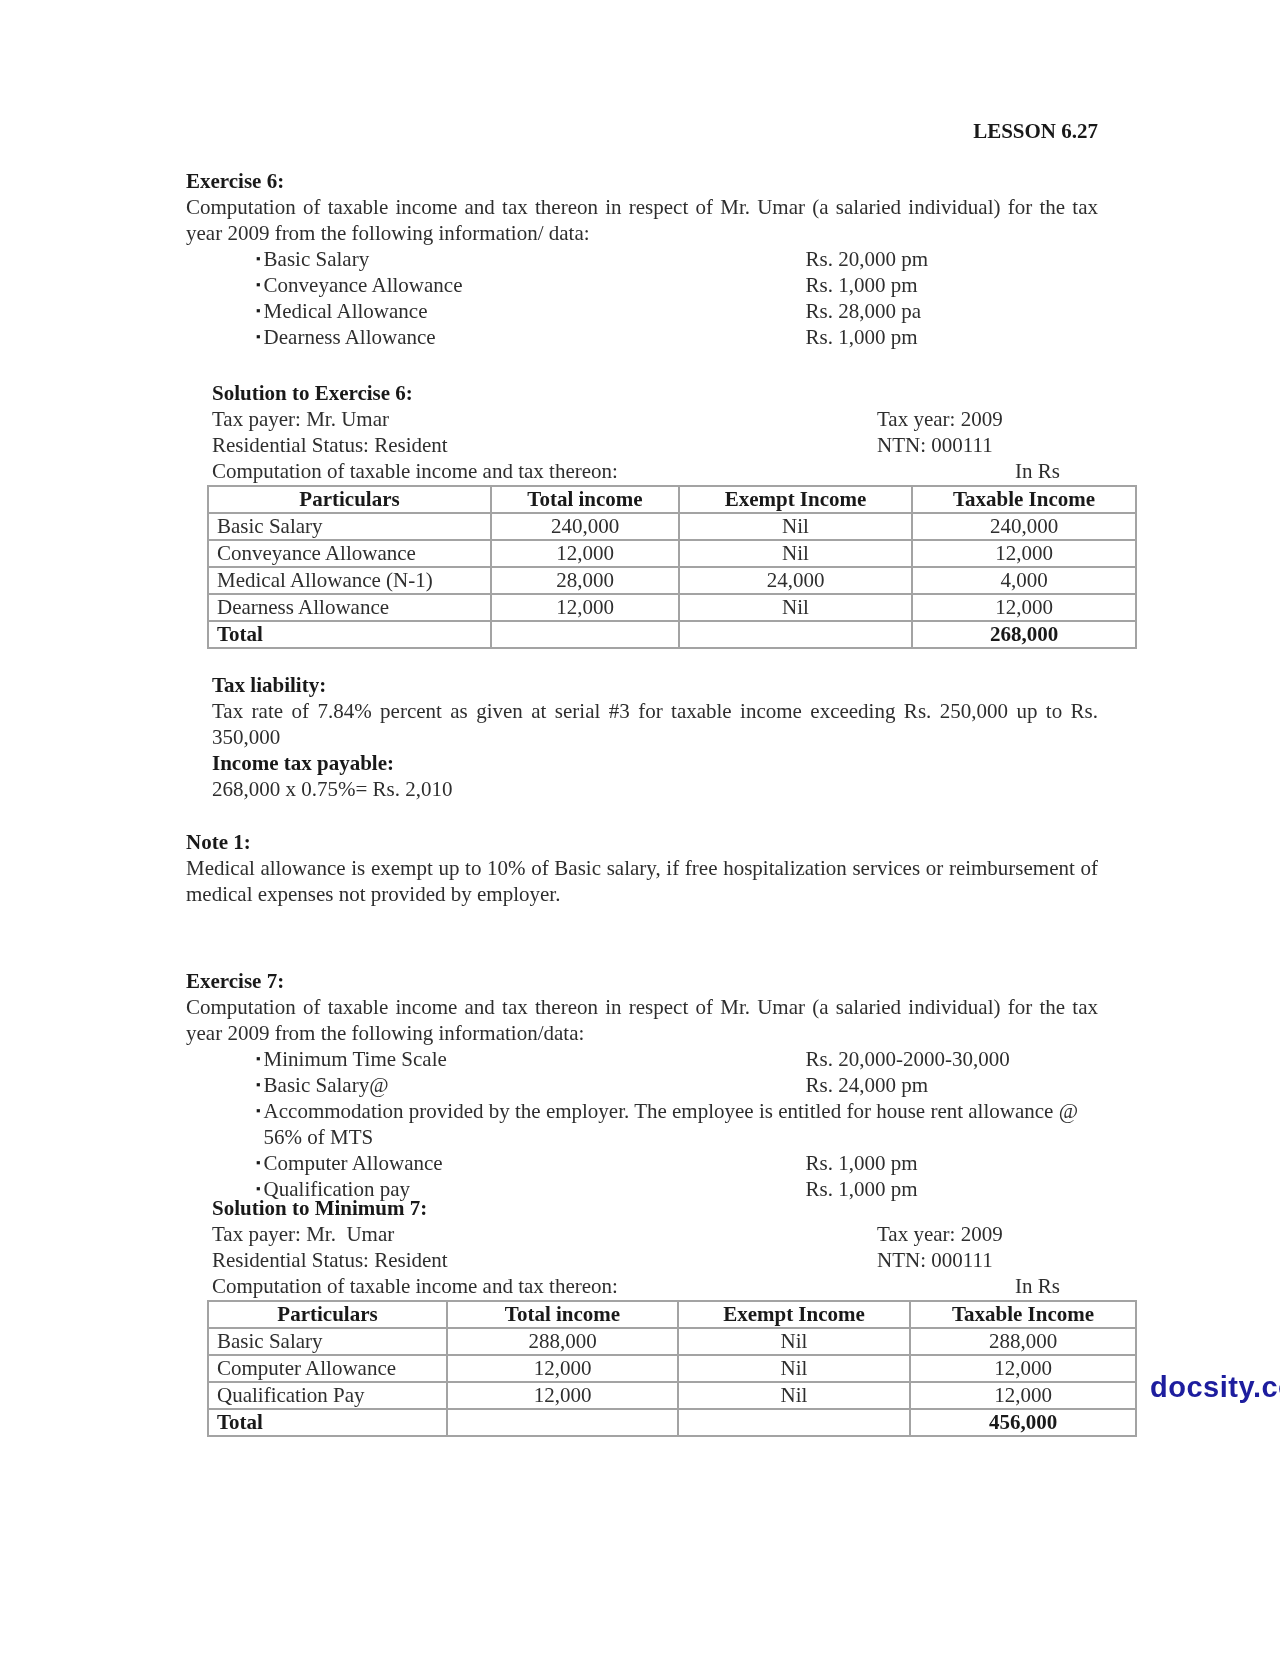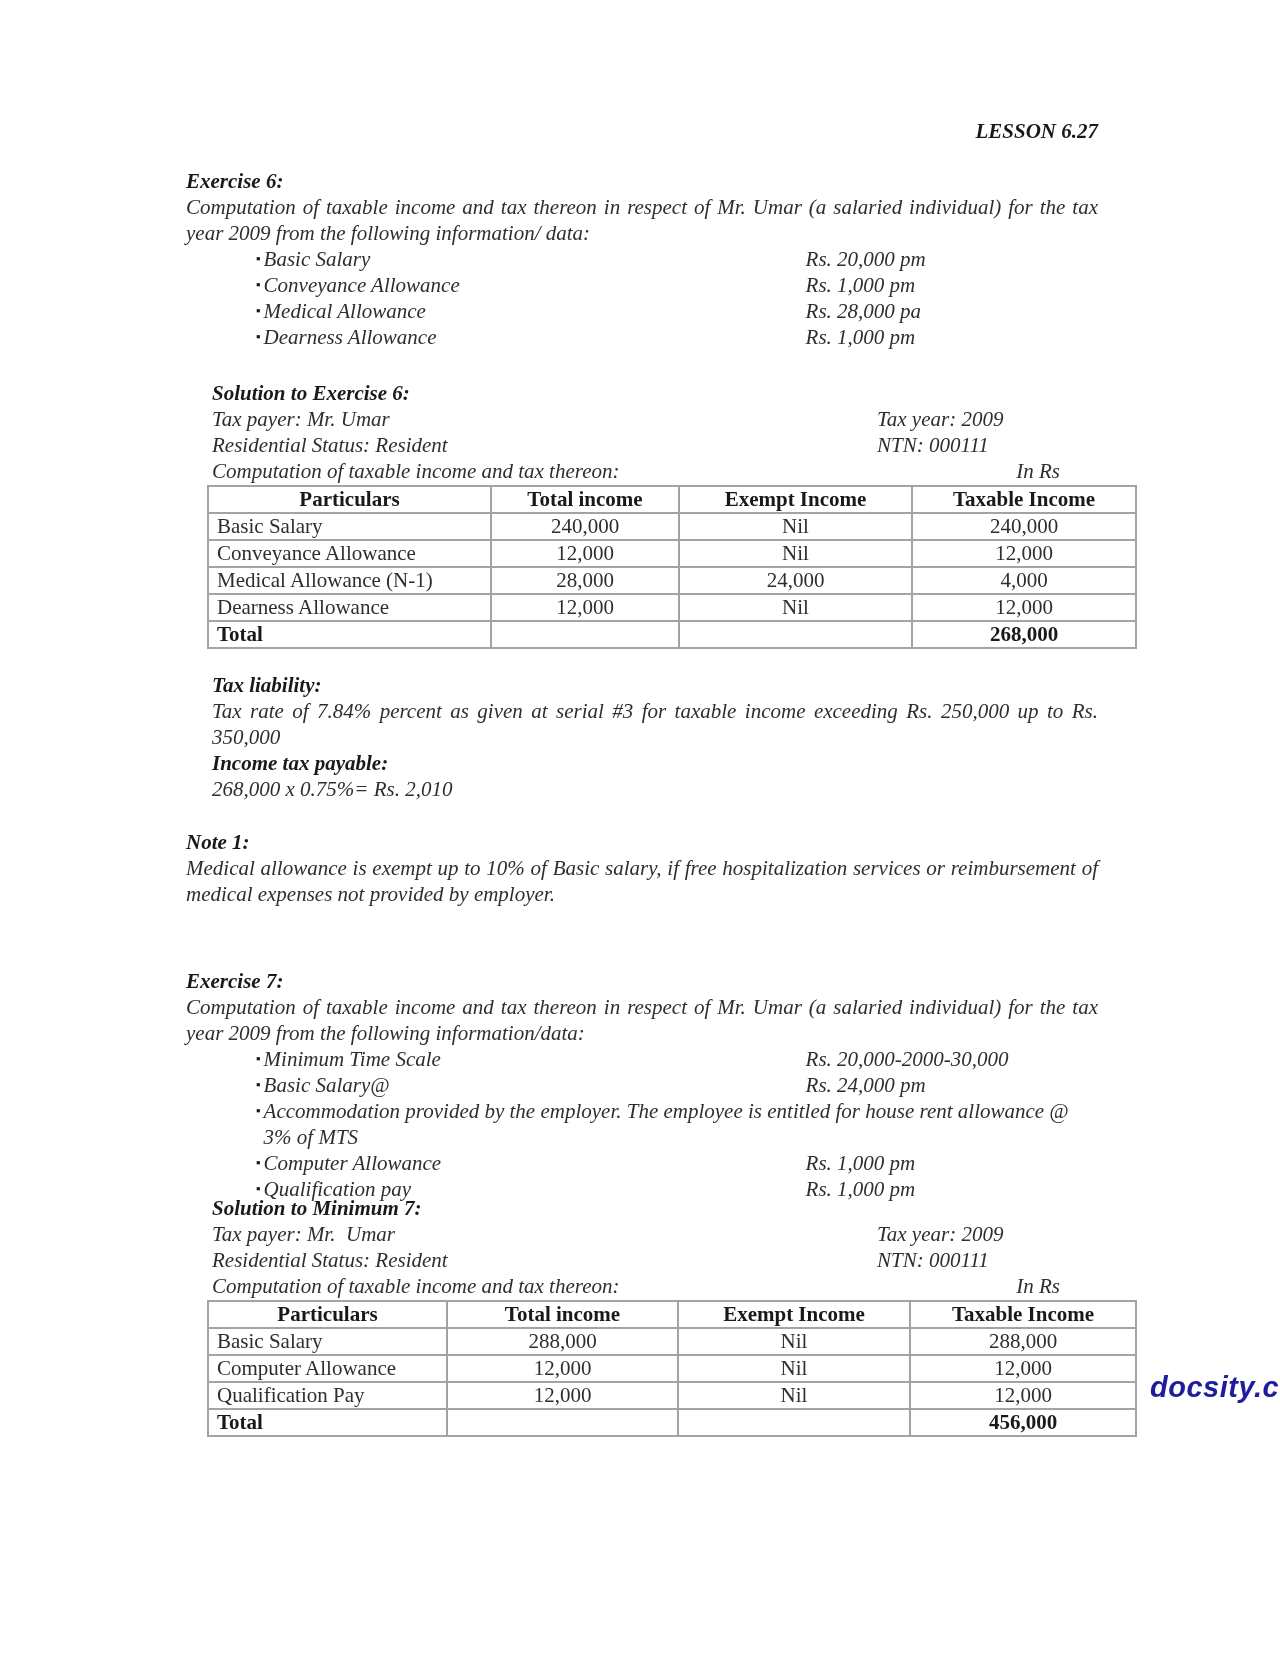--- a/index.html
+++ b/index.html
@@ -1,21 +1,21 @@
 <!DOCTYPE html>
 <html><head>
 <meta charset="utf-8">
 <style>
   html,body{margin:0;padding:0;background:#ffffff;}
   .page{
     position:relative;width:1280px;height:1656px;background:#ffffff;overflow:hidden;
     font-family:"Liberation Serif","DejaVu Serif",serif;
     font-size:21px;line-height:26px;color:#2e2e2e;
   }
-  .abs{position:absolute;font-style:italic;}
+  .abs{position:absolute;}
   b,.b{font-weight:bold;color:#191919;}
   
   .lesson-line{top:118px;left:182px;width:916px;text-align:right;font-weight:bold;color:#191919;}
   .doc-title{top:142px;left:182px;width:916px;text-align:center;padding-left:72px;box-sizing:border-box;font-weight:bold;color:#191919;}
   
   .sec{left:186px;width:912px;}
   .sec h3{margin:0;font-size:21px;line-height:26px;font-weight:bold;color:#191919;}
   .para{margin:0;text-align:justify;}
   .blist{margin:0;padding:0;list-style:none;}
   .blist li{display:flex;padding-left:70px;}
@@ -160,21 +160,21 @@
         <span class="b-label">Minimum Time Scale</span>
         <span class="b-value">Rs. 20,000-2000-30,000</span>
       </li>
       <li>
         <span class="bullet">▪</span>
         <span class="b-label">Basic Salary@</span>
         <span class="b-value">Rs. 24,000 pm</span>
       </li>
       <li>
         <span class="bullet">▪</span>
-        <span class="b-label wide"><span>Accommodation provided by the employer. The employee is entitled for house rent allowance @</span><br><span>3% of MTS</span></span>
+        <span class="b-label wide"><span>Accommodation provided by the employer. The employee is entitled for house rent allowance @</span><br><span>56% of MTS</span></span>
       </li>
       <li>
         <span class="bullet">▪</span>
         <span class="b-label">Computer Allowance</span>
         <span class="b-value">Rs. 1,000 pm</span>
       </li>
       <li>
         <span class="bullet">▪</span>
         <span class="b-label">Qualification pay</span>
         <span class="b-value">Rs. 1,000 pm</span>

